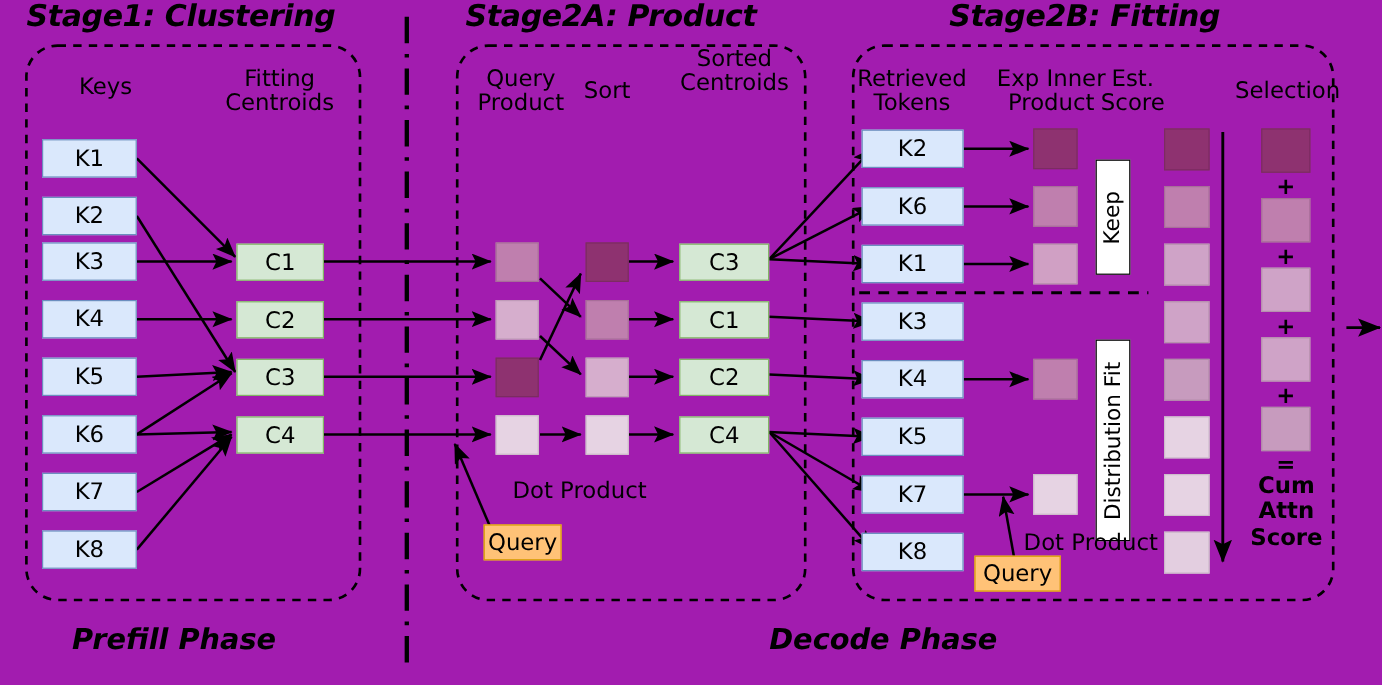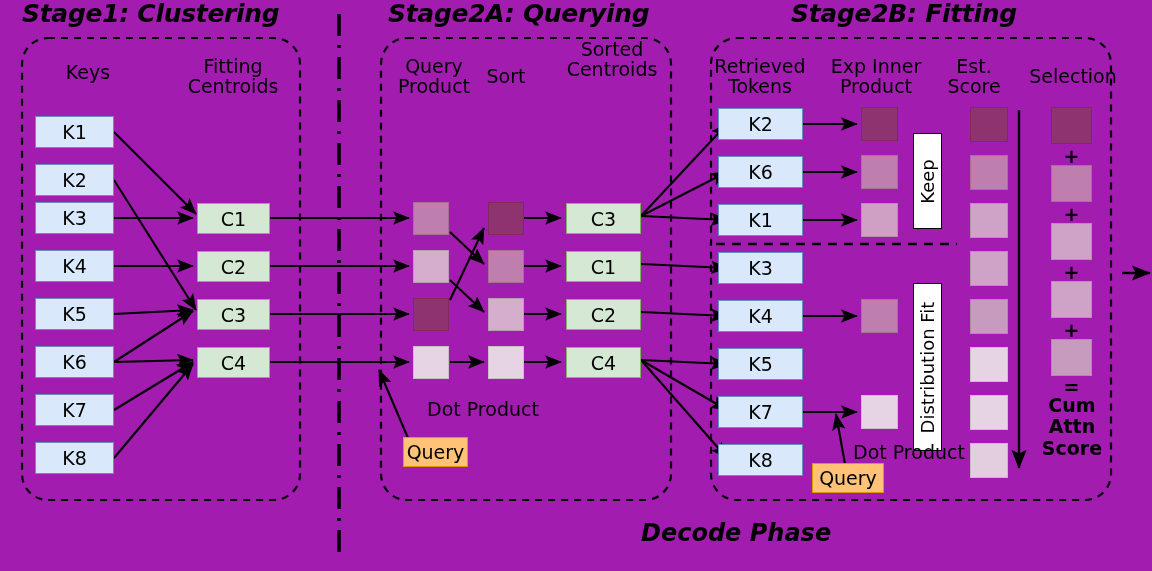--- a/index.html
+++ b/index.html
@@ -135,23 +135,24 @@
     </g>
 
     <line x1="716" y1="244" x2="957" y2="244" stroke="#000" stroke-width="2.4" stroke-dasharray="9,7"></line>
 
     <line x1="1019" y1="110" x2="1019" y2="468" stroke="#000" stroke-width="2.4" marker-end="url(#ah)"></line>
 
     <line x1="1122" y1="273" x2="1150" y2="273" stroke="#000" stroke-width="2.4" marker-end="url(#ah)"></line>
   </svg>
 
   <div class="abs stage-title" style="left:22px;top:-1px;">Stage1: Clustering</div>
-  <div class="abs stage-title" style="left:388px;top:-1px;">Stage2A: Querying</div>
+  <div class="abs stage-title" style="left:388px;top:-1px;">Stage2A: Product</div>
   <div class="abs stage-title" style="left:791px;top:-1px;">Stage2B: Fitting</div>
 
+  <div class="abs phase-title" style="left:60px;top:519px;">Prefill Phase</div>
   <div class="abs phase-title" style="left:641px;top:519px;">Decode Phase</div>
 
   <div class="abs col-cap" style="left:28px;top:62px;width:120px;">Keys</div>
   <div class="abs col-cap" style="left:168px;top:56px;width:130px;">Fitting
 Centroids</div>
 
   <div class="abs kbox" style="left:35px;top:116px;width:79px;height:32px;">K1</div>
   <div class="abs kbox" style="left:35px;top:164px;width:79px;height:32px;">K2</div>
   <div class="abs kbox" style="left:35px;top:202px;width:79px;height:32px;">K3</div>
   <div class="abs kbox" style="left:35px;top:250px;width:79px;height:32px;">K4</div>
@@ -186,21 +187,21 @@
   <div class="abs cbox" style="left:566px;top:299px;width:75px;height:31px;">C2</div>
   <div class="abs cbox" style="left:566px;top:347px;width:75px;height:31px;">C4</div>
 
   <div class="abs plain" style="left:427px;top:398px;">Dot Product</div>
   <div class="abs qbox" style="left:403px;top:437px;width:65px;height:30px;">Query</div>
 
   <div class="abs col-cap" style="left:712px;top:56px;width:96px;">Retrieved
 Tokens</div>
   <div class="abs col-cap" style="left:824px;top:56px;width:104px;">Exp Inner
 Product</div>
-  <div class="abs col-cap" style="left:937px;top:56px;width:74px;">Est.
+  <div class="abs col-cap" style="left:907px;top:56px;width:74px;">Est.
 Score</div>
   <div class="abs col-cap" style="left:1028px;top:66px;width:90px;">Selection</div>
 
   <div class="abs kbox" style="left:718px;top:108px;width:85px;height:32px;">K2</div>
   <div class="abs kbox" style="left:718px;top:156px;width:85px;height:32px;">K6</div>
   <div class="abs kbox" style="left:718px;top:204px;width:85px;height:32px;">K1</div>
   <div class="abs kbox" style="left:718px;top:252px;width:85px;height:32px;">K3</div>
   <div class="abs kbox" style="left:718px;top:300px;width:85px;height:32px;">K4</div>
   <div class="abs kbox" style="left:718px;top:348px;width:85px;height:32px;">K5</div>
   <div class="abs kbox" style="left:718px;top:396px;width:85px;height:32px;">K7</div>

